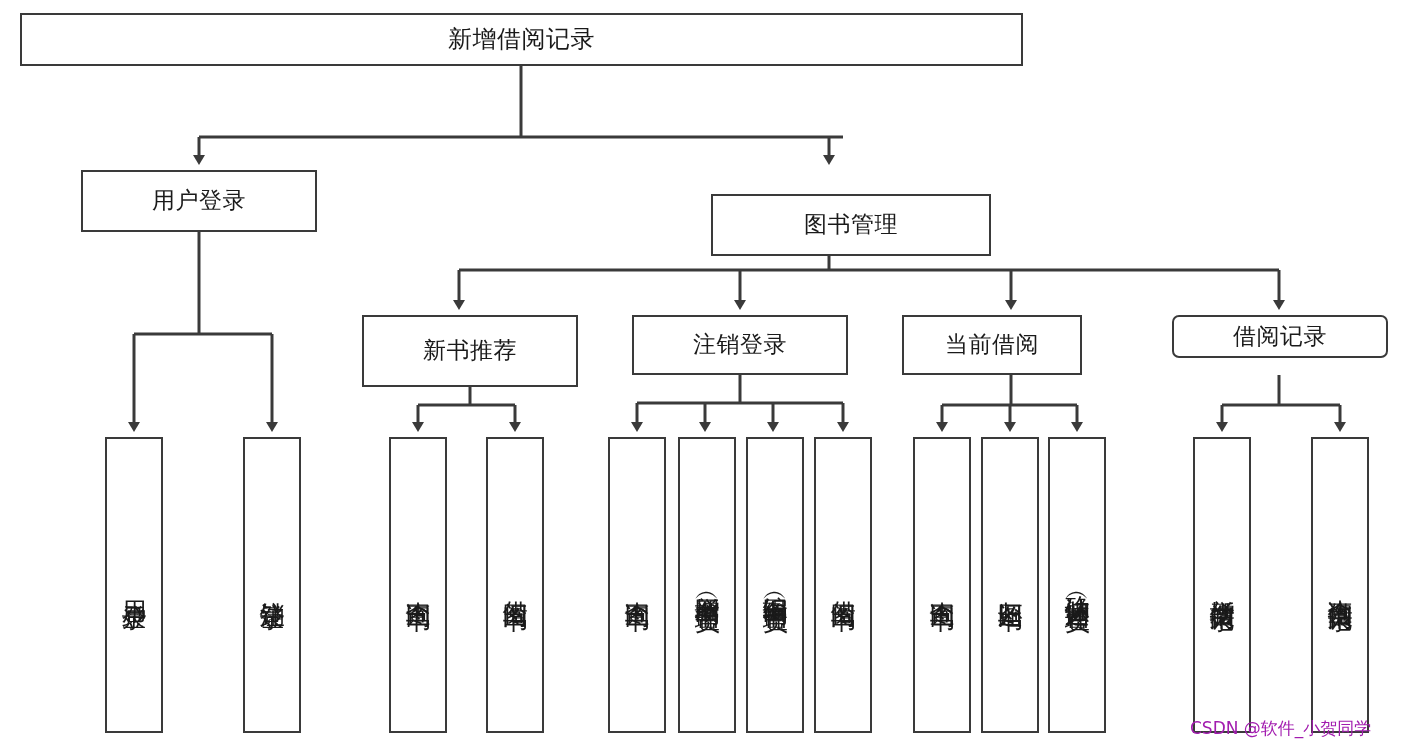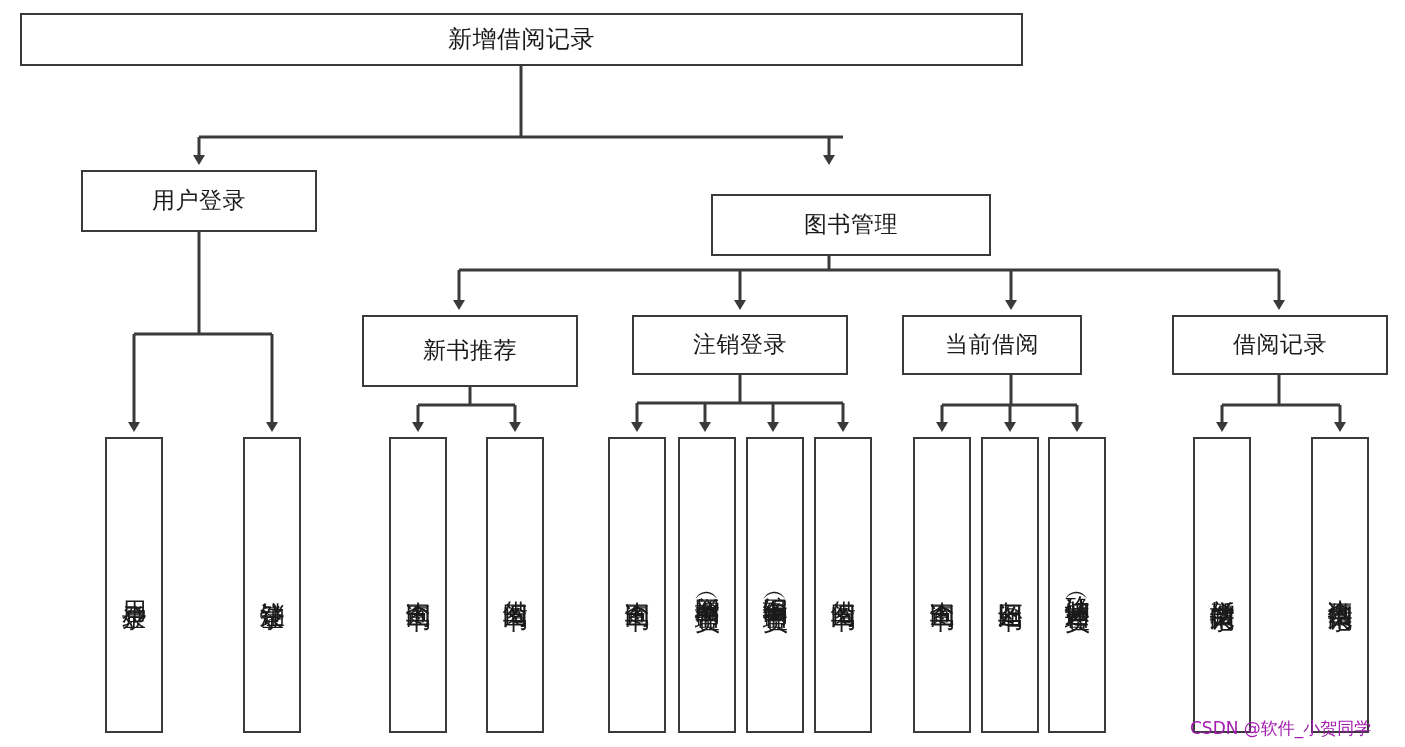--- a/index.html
+++ b/index.html
@@ -132,21 +132,21 @@
 
   <div class="node horizontal" style="left:362px; top:315px; width:216px; height:72px;">
     <span class="label">新书推荐</span>
   </div>
   <div class="node horizontal" style="left:632px; top:315px; width:216px; height:60px;">
     <span class="label">注销登录</span>
   </div>
   <div class="node horizontal" style="left:902px; top:315px; width:180px; height:60px;">
     <span class="label">当前借阅</span>
   </div>
-  <div class="node horizontal" style="left:1172px; top:315px; width:216px; height:60px;">
+  <div class="node horizontal" style="left:1172px; top:315px; width:216px; height:43px;border-radius:7px;">
     <span class="label">借阅记录</span>
   </div>
 
   <div class="node vertical" style="left:105px; top:437px; width:58px; height:296px;">
     <span class="label">用户登录</span>
   </div>
   <div class="node vertical" style="left:243px; top:437px; width:58px; height:296px;">
     <span class="label">注销登录</span>
   </div>
 

